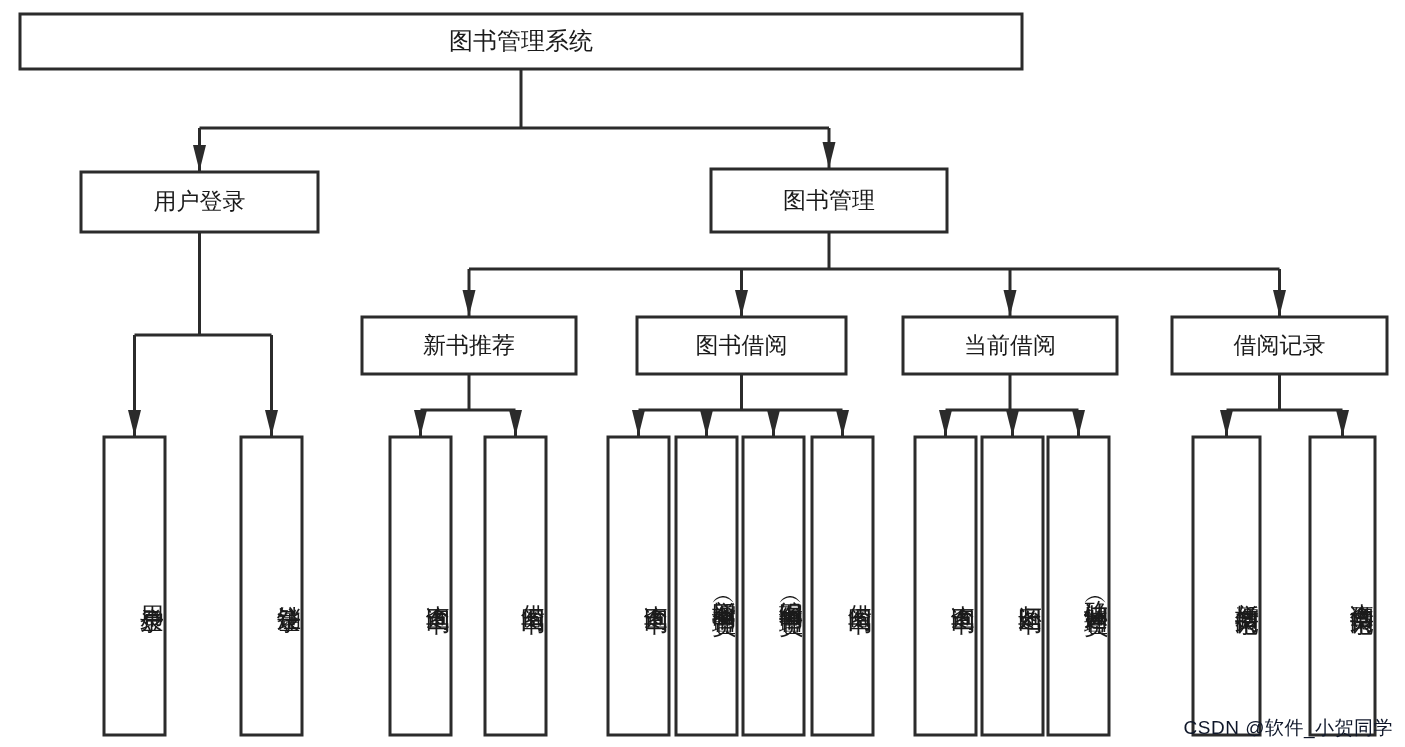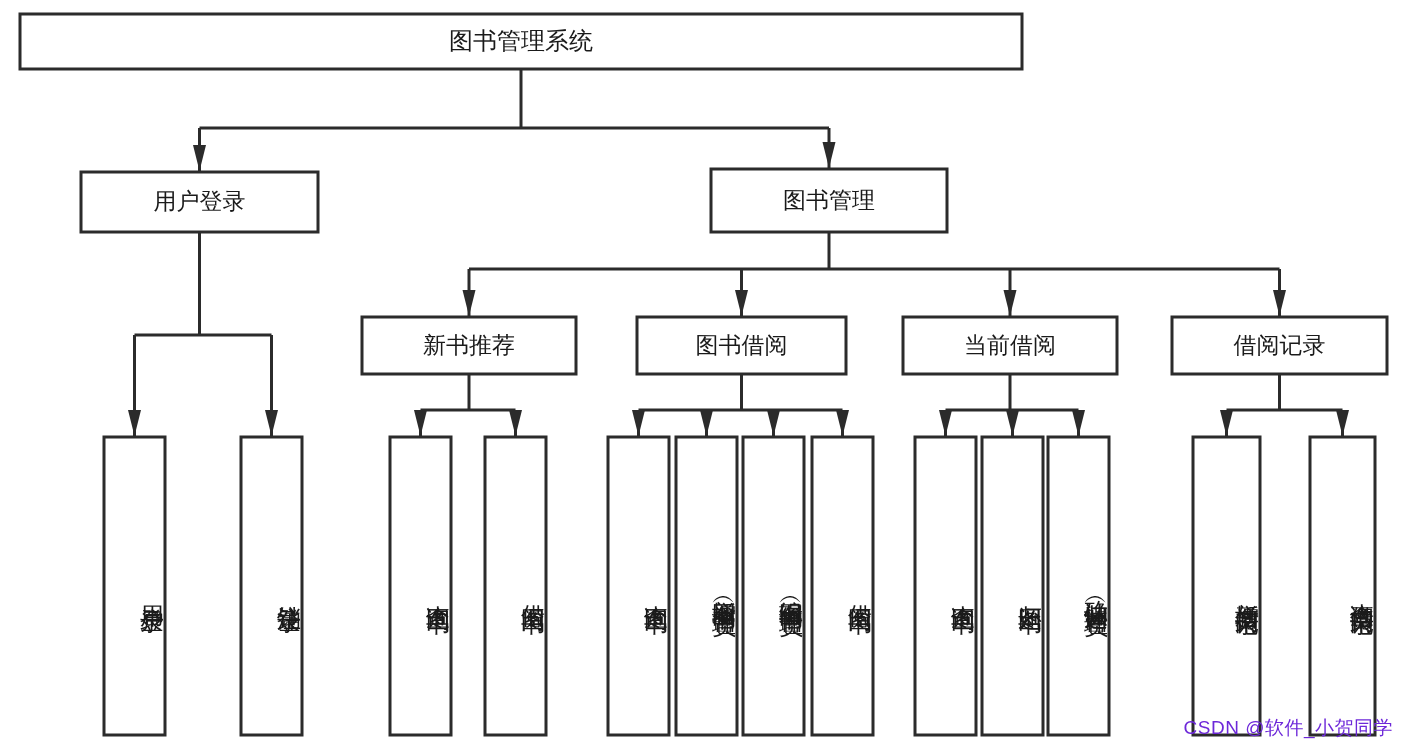--- a/index.html
+++ b/index.html
@@ -62,21 +62,21 @@
     color: #1a1a1a;
     white-space: nowrap;
     pointer-events: none;
   }
   .watermark {
     position: absolute;
     right: 12px;
     bottom: 6px;
     font-family: "Liberation Sans", "DejaVu Sans", sans-serif;
     font-size: 19px;
-    color: #6d28d9;
+    color: #0f172a;
     letter-spacing: 0.5px;
     white-space: nowrap;
   }
 </style>
 </head>
 <body>
 
 <div id="diagram-root">
   <svg id="diagram-svg" width="1405" height="747" viewBox="0 0 1405 747" xmlns="http://www.w3.org/2000/svg">
     <g id="connectors-layer">

